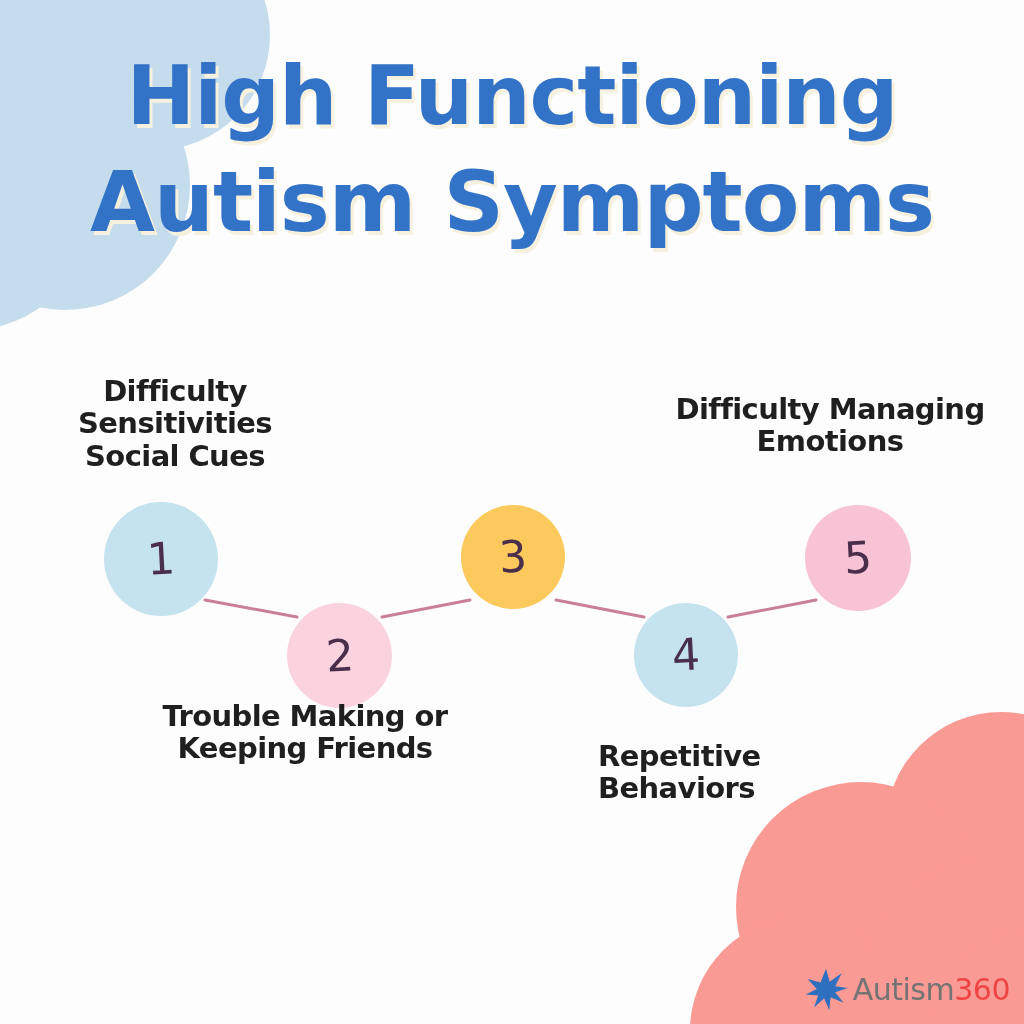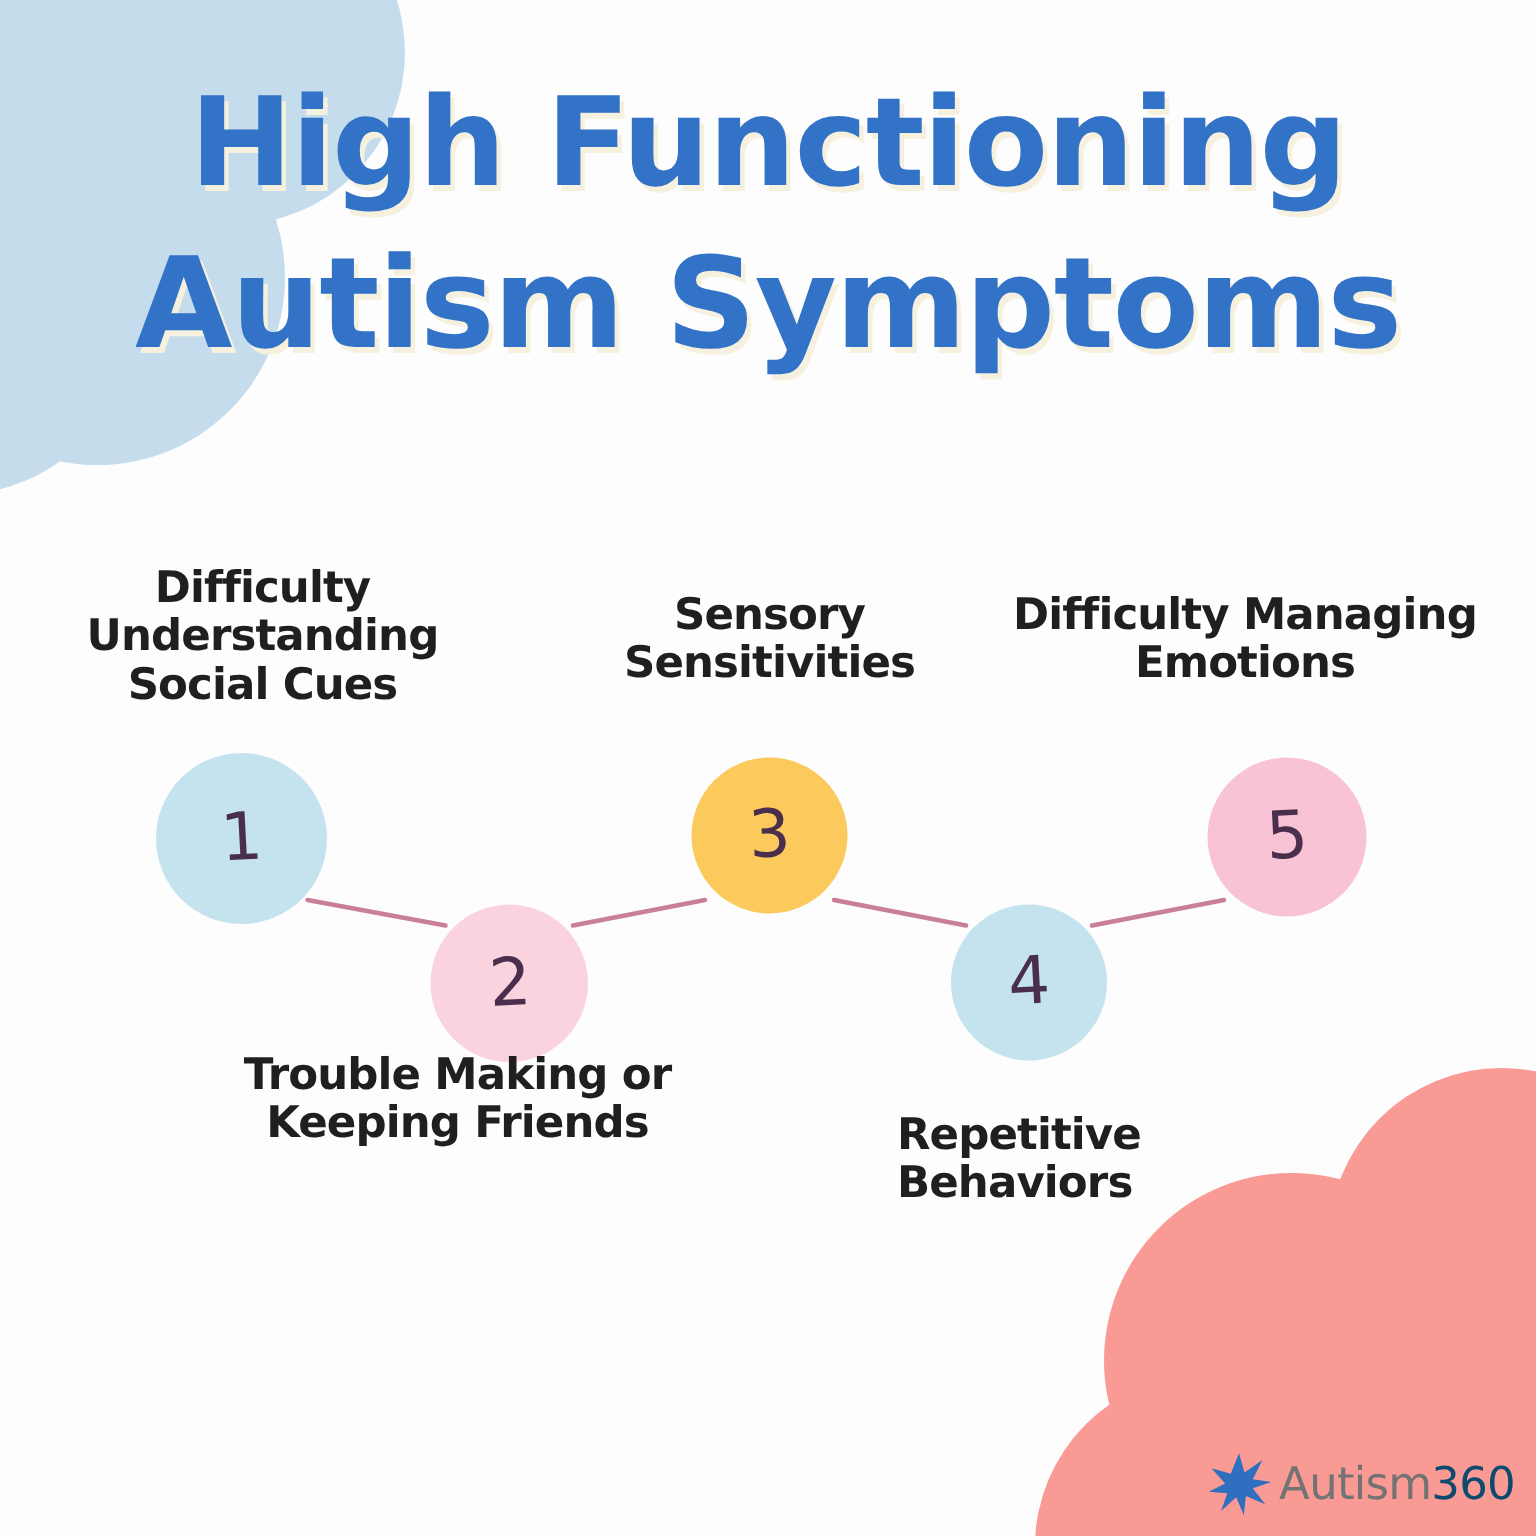--- a/index.html
+++ b/index.html
@@ -97,21 +97,21 @@
     align-items: center;
     z-index: 8;
   }
   .logo-star { width: 46px; height: 46px; margin-right: 4px; }
   .logo-text {
     font-family: "DejaVu Sans", sans-serif;
     font-size: 30px;
     letter-spacing: -0.5px;
   }
   .logo-name { color: #737373; }
-  .logo-num  { color: #0c4a6e; }
+  .logo-num  { color: #ef4444; }
 </style>
 </head>
 <body>
 
 <div id="poster">
 
   <div class="cloud-blue">
     <div class="cloud-blob" style="left: -120px; top: -150px; width: 300px; height: 300px; background: rgb(197, 220, 236);"></div>
     <div class="cloud-blob" style="left: -70px; top: -90px; width: 250px; height: 250px; background: rgb(197, 220, 236);"></div>
     <div class="cloud-blob" style="left: 40px; top: -80px; width: 230px; height: 230px; background: rgb(197, 220, 236);"></div>
@@ -137,39 +137,35 @@
     <g id="conn-group" stroke="#c97f9a" stroke-width="3" fill="none" stroke-linecap="round">
       <line x1="205" y1="600" x2="297" y2="617"></line>
       <line x1="382" y1="617" x2="470" y2="600"></line>
       <line x1="556" y1="600" x2="644" y2="617"></line>
       <line x1="728" y1="617" x2="816" y2="600"></line>
     </g>
   </svg>
 
   <div class="step-label label-center" style="left:175px; top:375px;">
     <span class="lbl-line">Difficulty</span>
-    <span class="lbl-line">Understanding</span>
+    <span class="lbl-line">Sensitivities</span>
     <span class="lbl-line">Social Cues</span>
   </div>
   <div class="node" style="left:104px; top:502px; width:114px; height:114px; background:#c5e2ef;">
     <span class="node-num">1</span>
   </div>
 
   <div class="node" style="left:287px; top:603px; width:105px; height:105px; background:#fbd3de;">
     <span class="node-num">2</span>
   </div>
   <div class="step-label label-center" style="left:305px; top:700px;">
     <span class="lbl-line">Trouble Making or</span>
     <span class="lbl-line">Keeping Friends</span>
   </div>
 
-  <div class="step-label label-center" style="left:513px; top:393px;">
-    <span class="lbl-line">Sensory</span>
-    <span class="lbl-line">Sensitivities</span>
-  </div>
   <div class="node" style="left:461px; top:505px; width:104px; height:104px; background:#fcc95c;">
     <span class="node-num">3</span>
   </div>
 
   <div class="node" style="left:634px; top:603px; width:104px; height:104px; background:#c5e2ef;">
     <span class="node-num">4</span>
   </div>
   <div class="step-label label-left" style="left:598px; top:740px;">
     <span class="lbl-line">Repetitive</span>
     <span class="lbl-line">Behaviors</span>

